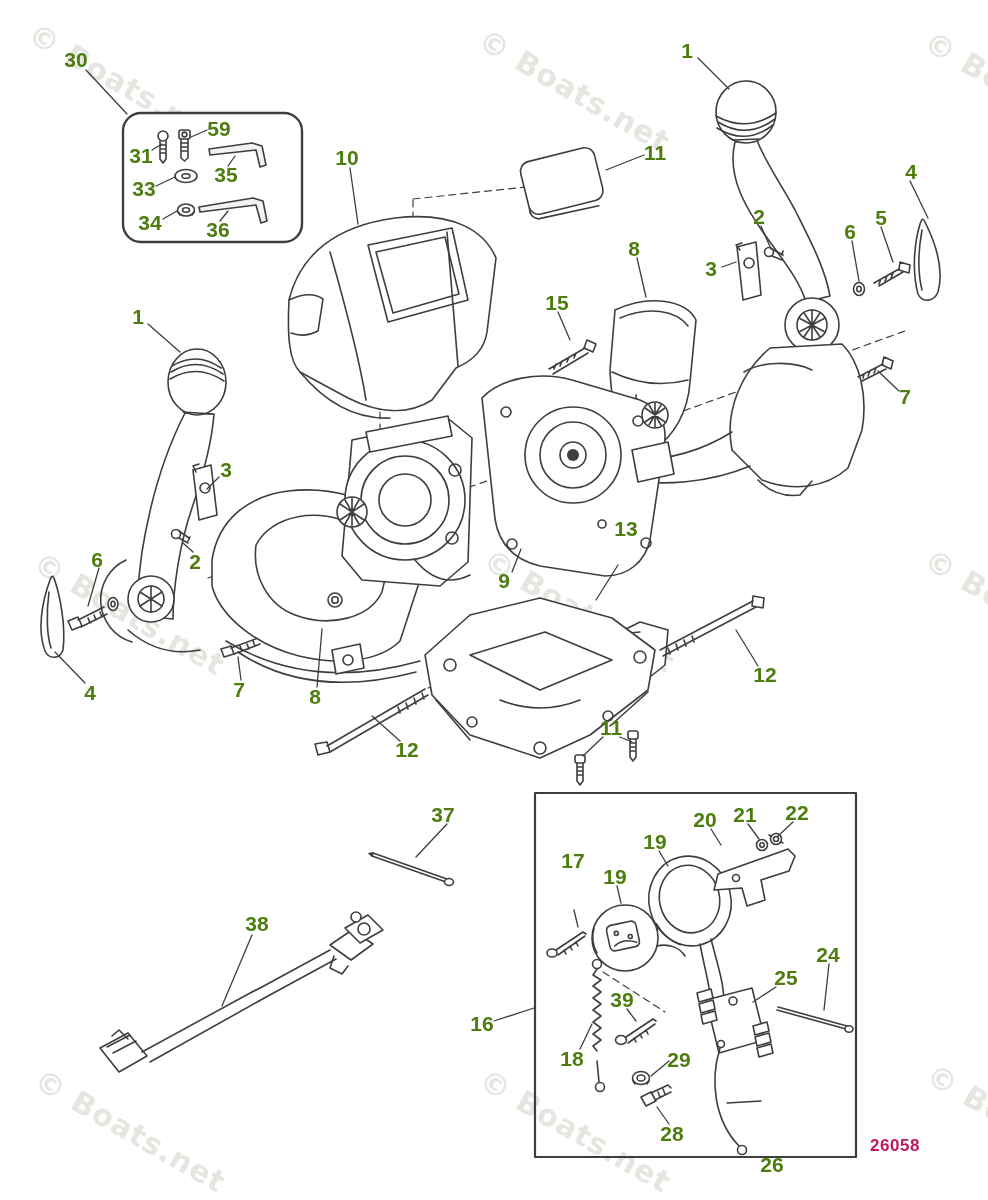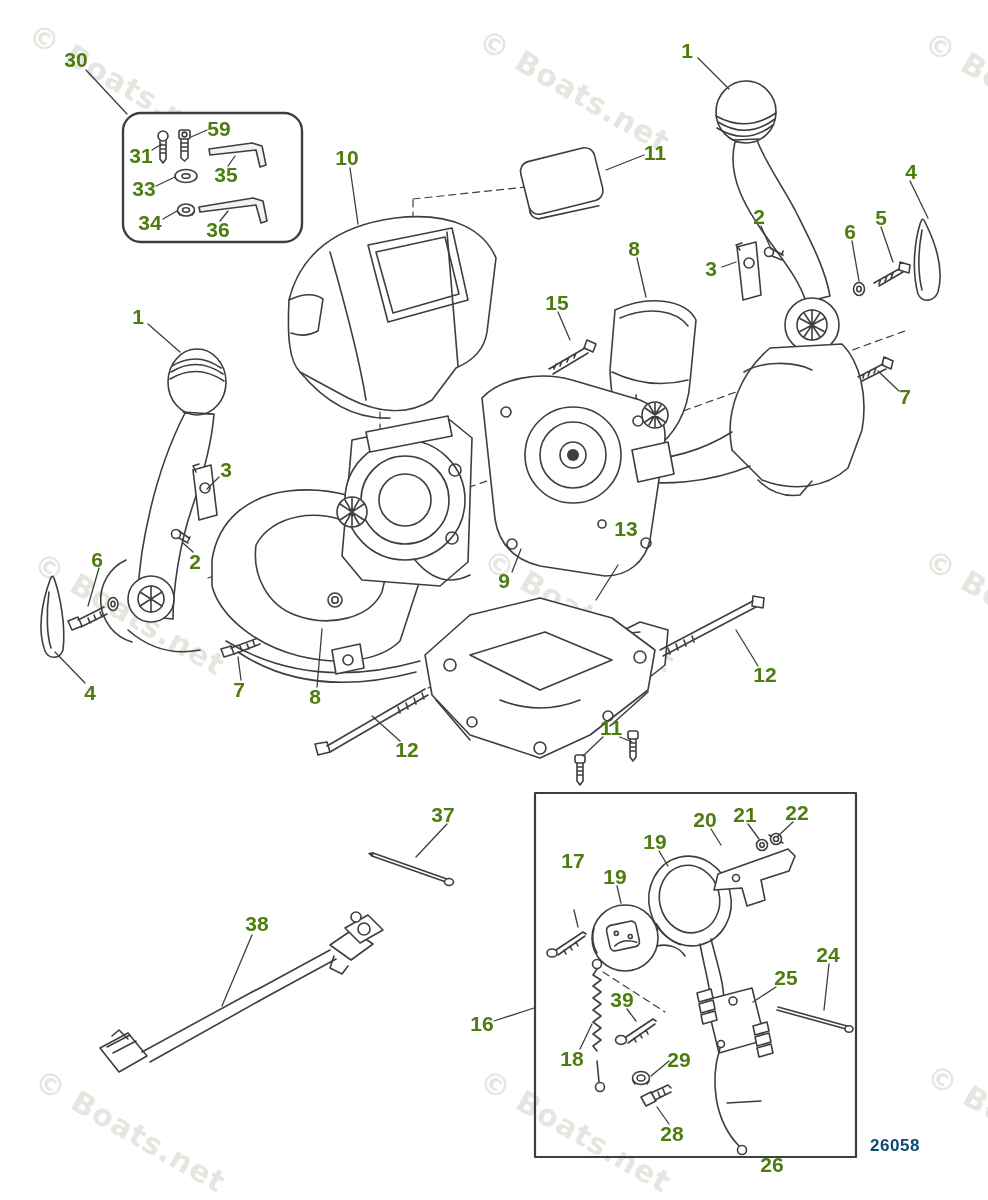--- a/index.html
+++ b/index.html
@@ -5,21 +5,21 @@
   html,body{margin:0;padding:0;background:#fff;}
   .canvas{position:relative;width:988px;height:1200px;background:#ffffff;overflow:hidden;
           font-family:"Liberation Sans",sans-serif;}
   .art{position:absolute;left:0;top:0;}
   .wm{position:absolute;white-space:nowrap;font:600 30px "DejaVu Sans",sans-serif;
       letter-spacing:1px;color:#e4e7e0;transform:rotate(30deg);transform-origin:0 0;
       pointer-events:none;user-select:none;}
   .callout{position:absolute;transform:translate(-50%,-50%);
            font:700 21px "Liberation Sans",sans-serif;color:#4d7c0f;line-height:1;}
   .drawing-number{position:absolute;transform:translate(-50%,-50%);
-           font:700 17px "Liberation Sans",sans-serif;color:#0c4a6e;letter-spacing:.5px;}
+           font:700 17px "Liberation Sans",sans-serif;color:#be185d;letter-spacing:.5px;}
 </style>
 </head>
 <body>
 
 <div class="canvas">
 
   <div class="wm" style="left:40px;top:16px">© Boats.net</div>
   <div class="wm" style="left:490px;top:22px">© Boats.net</div>
   <div class="wm" style="left:936px;top:24px">© Boats.net</div>
   <div class="wm" style="left:45px;top:545px">© Boats.net</div>

